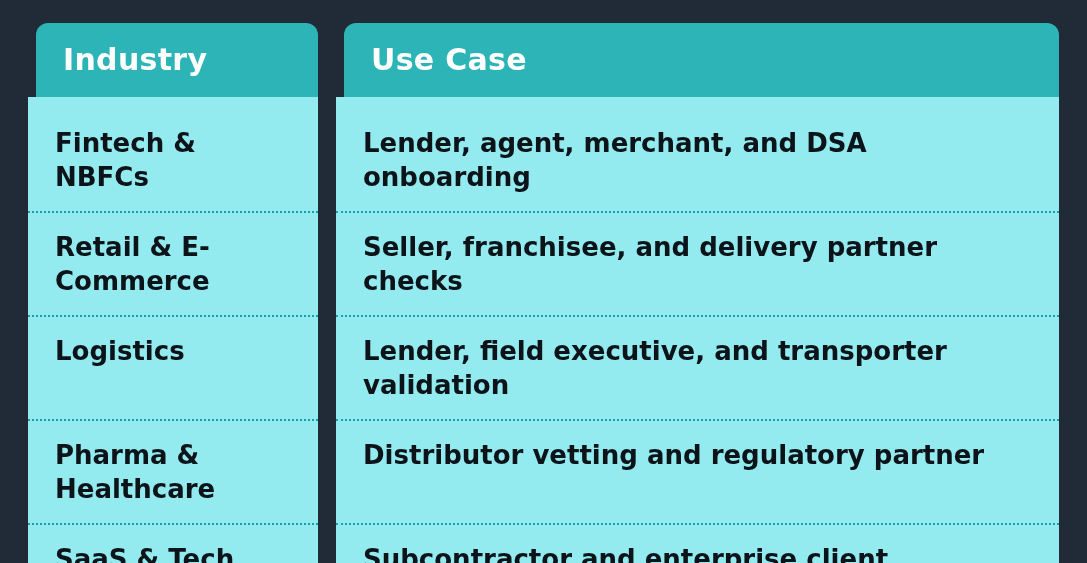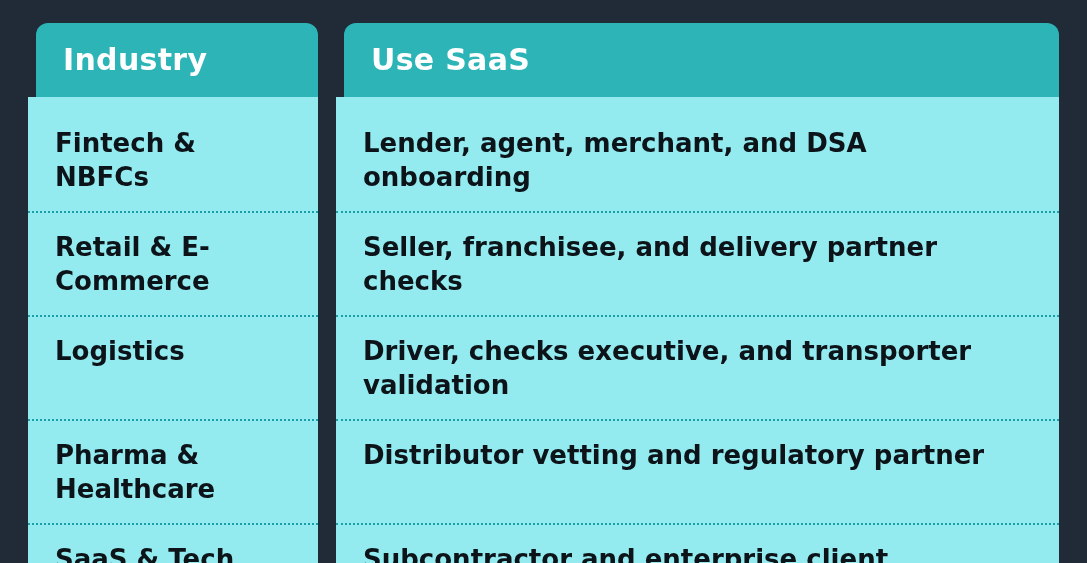--- a/index.html
+++ b/index.html
@@ -55,38 +55,38 @@
 <body>
 
 <div class="stage">
   <div class="table-grid">
 
     <div class="row row-head">
       <div class="cell head">
         <span>Industry</span>
       </div>
       <div class="cell head">
-        <span>Use SaaS</span>
+        <span>Use Case</span>
       </div>
     </div>
 
     <div class="row row-body row-first">
       <div class="cell industry-cell">Fintech &amp; NBFCs</div>
       <div class="cell use-case-cell">Lender, agent, merchant, and DSA onboarding</div>
     </div>
 
     <div class="row row-body">
       <div class="cell industry-cell">Retail &amp; E-
 Commerce</div>
       <div class="cell use-case-cell">Seller, franchisee, and delivery partner checks</div>
     </div>
 
     <div class="row row-body">
       <div class="cell industry-cell">Logistics</div>
-      <div class="cell use-case-cell">Driver, checks executive, and transporter validation</div>
+      <div class="cell use-case-cell">Lender, field executive, and transporter validation</div>
     </div>
 
     <div class="row row-body">
       <div class="cell industry-cell">Pharma &amp;
 Healthcare</div>
       <div class="cell use-case-cell">Distributor vetting and regulatory partner</div>
     </div>
 
     <div class="row row-body row-last">
       <div class="cell industry-cell">SaaS &amp; Tech</div>

